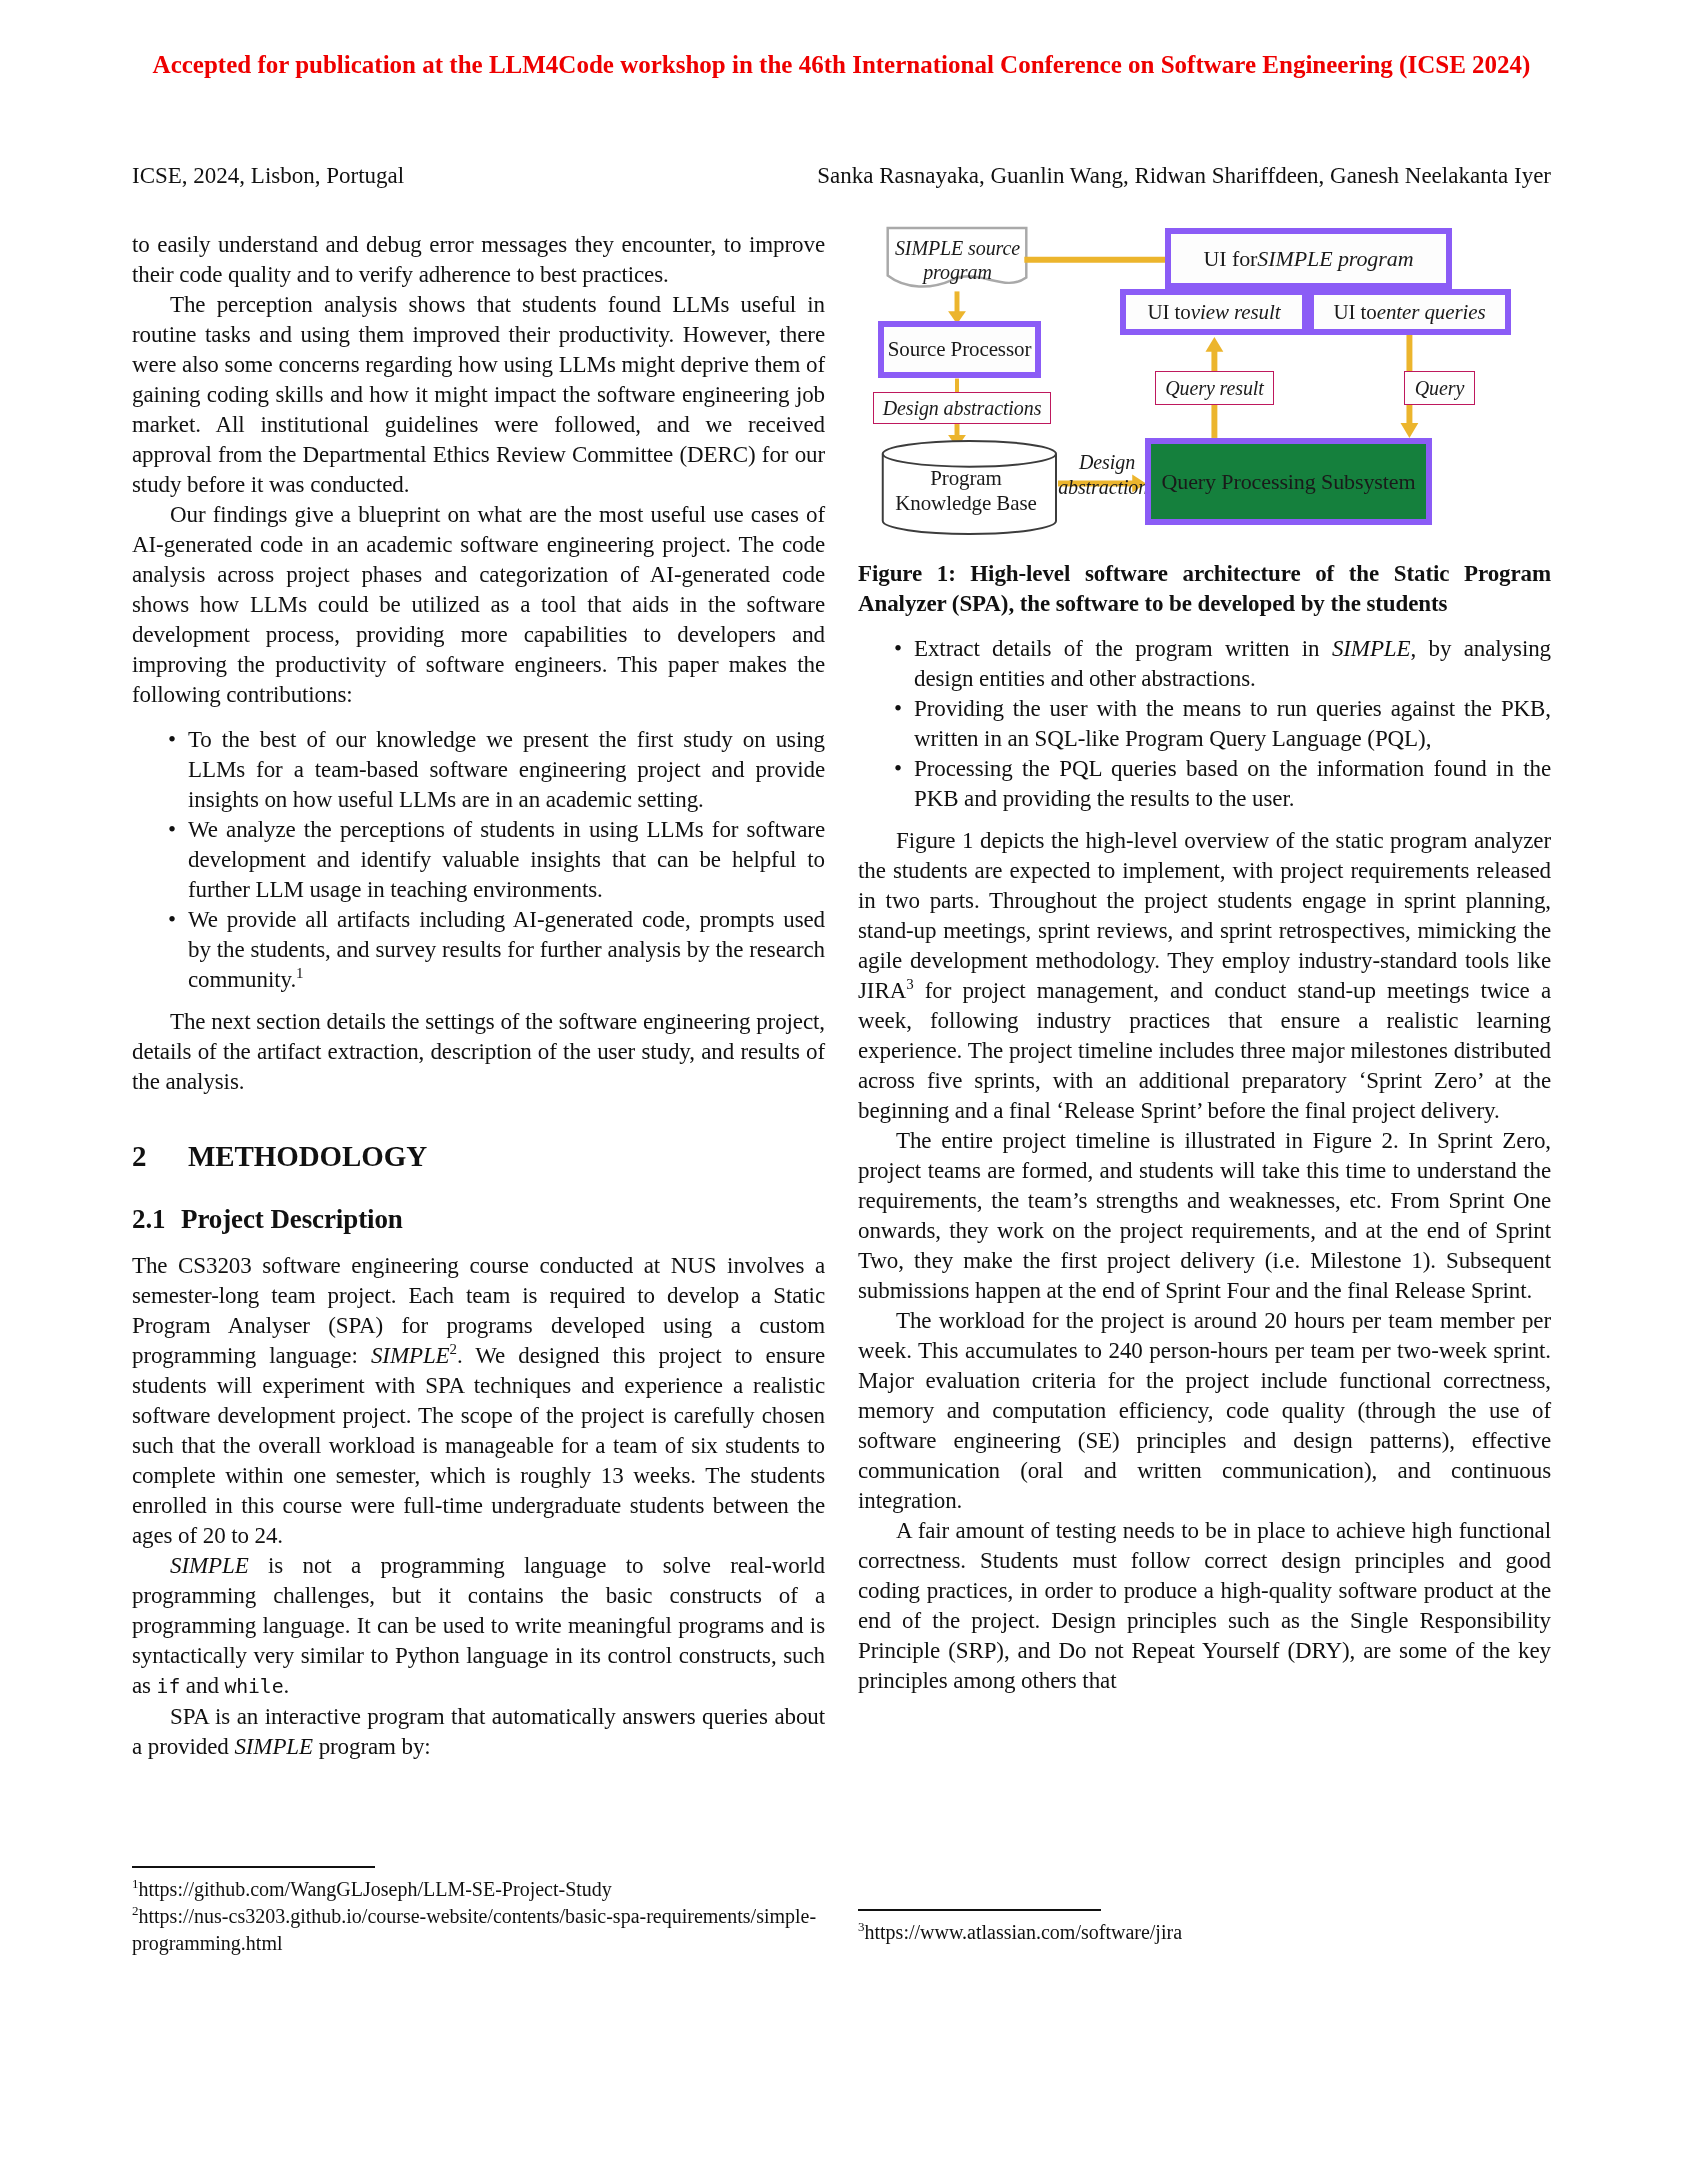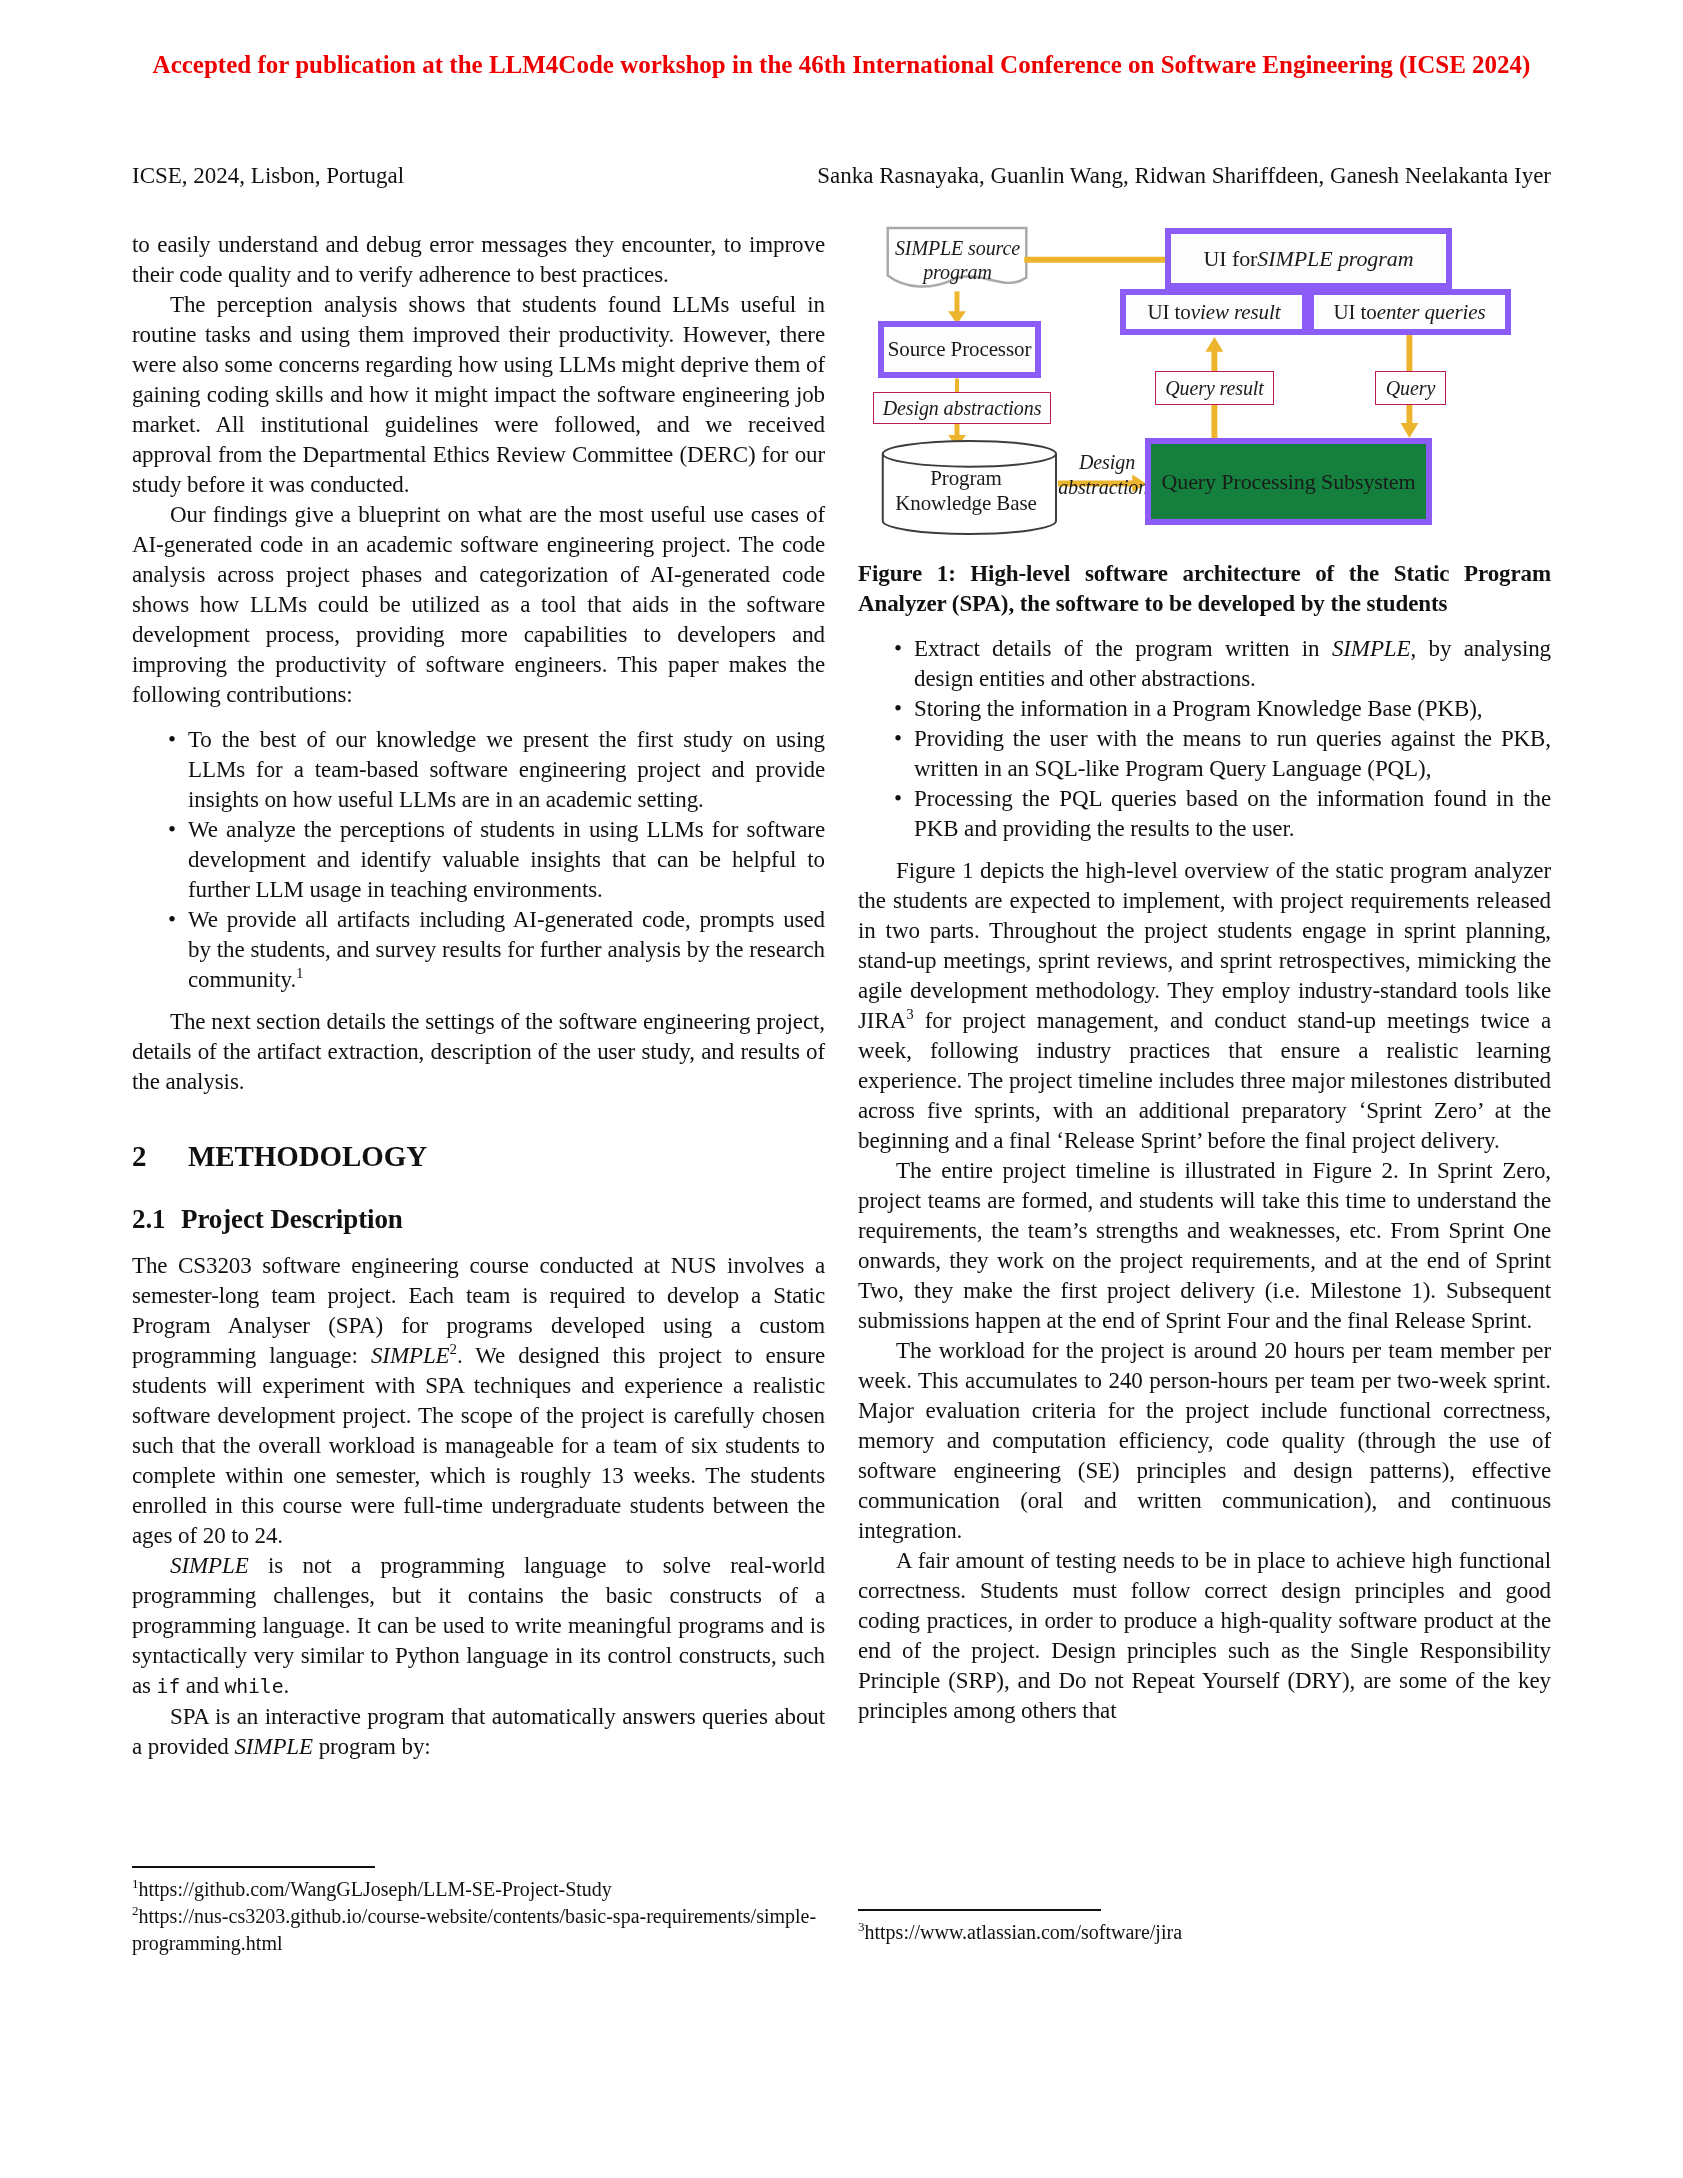--- a/index.html
+++ b/index.html
@@ -126,28 +126,27 @@
         <div>Program</div>
         <div>Knowledge Base</div>
       </div>
 
       <div class="fig-label ital" style="left:170px;top:232px;width:158px;font-size:20px;">Design abstractions</div>
 
       <div class="fig-label fig-box" style="left:287px;top:220px;width:287px;height:87px;background:#15803d;font-size:22px;">Query Processing Subsystem</div>
 
       <div class="fig-label fig-chip" style="left:297px;top:153px;width:119px;height:34px;">Query result</div>
 
-      <div class="fig-label fig-chip" style="left:517px;top:153px;width:71px;height:34px;">Query</div>
+      <div class="fig-label fig-chip" style="left:546px;top:153px;width:71px;height:34px;">Query</div>
     </div>
 
     <p class="caption">Figure 1: High-level software architecture of the Static Program Analyzer (SPA), the software to be developed by the students</p>
 
     <ul class="blist caption-gap">
       <li>Extract details of the program written in <i>SIMPLE</i>, by analysing design entities and other abstractions.</li>
-      <li>Storing the information in a Program Knowledge Base (PKB),</li>
       <li>Providing the user with the means to run queries against the PKB, written in an SQL-like Program Query Language (PQL),</li>
       <li>Processing the PQL queries based on the information found in the PKB and providing the results to the user.</li>
     </ul>
 
     <p>Figure 1 depicts the high-level overview of the static program analyzer the students are expected to implement, with project requirements released in two parts. Throughout the project students engage in sprint planning, stand-up meetings, sprint reviews, and sprint retrospectives, mimicking the agile development methodology. They employ industry-standard tools like JIRA<sup>3</sup> for project management, and conduct stand-up meetings twice a week, following industry practices that ensure a realistic learning experience. The project timeline includes three major milestones distributed across five sprints, with an additional preparatory ‘Sprint Zero’ at the beginning and a final ‘Release Sprint’ before the final project delivery.</p>
     <p>The entire project timeline is illustrated in Figure 2. In Sprint Zero, project teams are formed, and students will take this time to understand the requirements, the team’s strengths and weaknesses, etc. From Sprint One onwards, they work on the project requirements, and at the end of Sprint Two, they make the first project delivery (i.e. Milestone 1). Subsequent submissions happen at the end of Sprint Four and the final Release Sprint.</p>
     <p>The workload for the project is around 20 hours per team member per week. This accumulates to 240 person-hours per team per two-week sprint. Major evaluation criteria for the project include functional correctness, memory and computation efficiency, code quality (through the use of software engineering (SE) principles and design patterns), effective communication (oral and written communication), and continuous integration.</p>
     <p>A fair amount of testing needs to be in place to achieve high functional correctness. Students must follow correct design principles and good coding practices, in order to produce a high-quality software product at the end of the project. Design principles such as the Single Responsibility Principle (SRP), and Do not Repeat Yourself (DRY), are some of the key principles among others that</p>
   </div>
 

